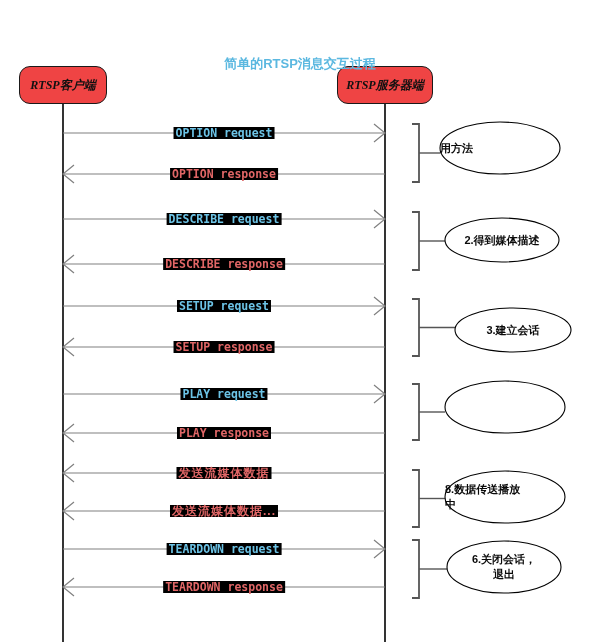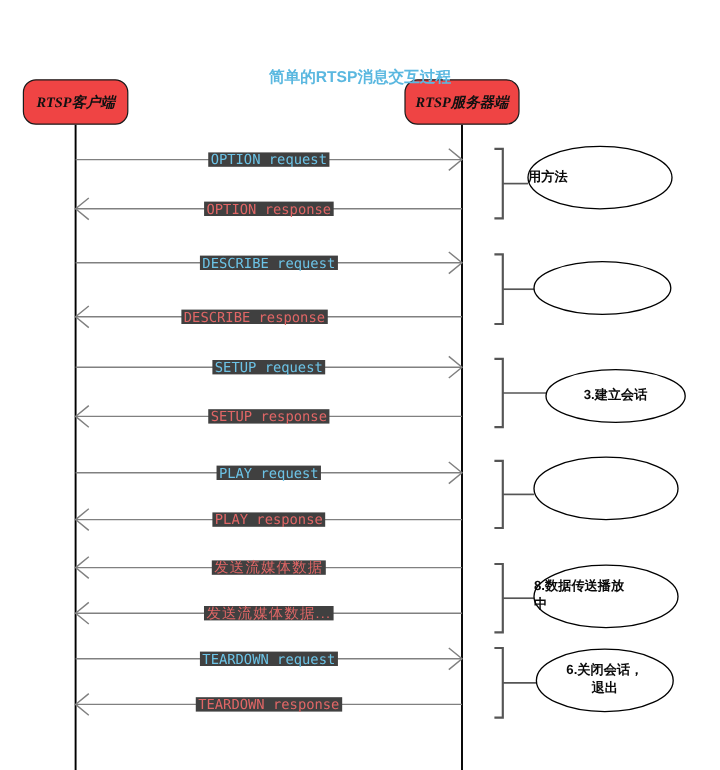--- a/index.html
+++ b/index.html
@@ -46,26 +46,27 @@
     font-family: "Liberation Serif", serif;
     font-size: 12px;
     font-weight: bold;
     font-style: italic;
     color: #111111;
     white-space: nowrap;
   }
   .msg-label {
     position: absolute;
     transform: translate(-50%, -50%);
-    background: #404040;
+    background: #000000;
     padding: 0 2px;
     font-family: "DejaVu Sans Mono", monospace;
     font-size: 11.5px;
     white-space: nowrap;
     line-height: 12px;
+    font-weight: bold;
   }
   .msg-label.req { color: #6cc3e6; }
   .msg-label.res { color: #e06666; }
   .msg-label.cn {
     font-family: "Liberation Sans", sans-serif;
     font-size: 12px;
     letter-spacing: 1px;
   }
   .note-text {
     position: absolute;
@@ -170,32 +171,35 @@
   <div id="overlay" style="position:absolute;left:0;top:0;width:600px;height:642px;">
       <div class="actor-box" style="left: 19px; top: 66px; width: 88px; height: 38px;">
         <span>RTSP客户端</span>
       </div>
       <div class="actor-box" style="left: 337px; top: 66px; width: 96px; height: 38px;">
         <span>RTSP服务器端</span>
       </div>
       <div class="msg-label req" style="left: 224px; top: 133px;">OPTION request</div>
       <div class="msg-label res" style="left: 224px; top: 174px;">OPTION response</div>
       <div class="msg-label req" style="left: 224px; top: 219px;">DESCRIBE request</div>
-      <div class="msg-label res" style="left: 212px; top: 264px;">DESCRIBE response</div>
+      <div class="msg-label res" style="left: 224px; top: 264px;">DESCRIBE response</div>
       <div class="msg-label req" style="left: 224px; top: 306px;">SETUP request</div>
       <div class="msg-label res" style="left: 224px; top: 347px;">SETUP response</div>
       <div class="msg-label req" style="left: 224px; top: 394px;">PLAY request</div>
       <div class="msg-label res" style="left: 224px; top: 433px;">PLAY response</div>
       <div class="msg-label res cn" style="left: 224px; top: 473px;">发送流媒体数据</div>
       <div class="msg-label res cn" style="left: 224px; top: 511px;">发送流媒体数据...</div>
       <div class="msg-label req" style="left: 224px; top: 549px;">TEARDOWN request</div>
       <div class="msg-label res" style="left: 224px; top: 587px;">TEARDOWN response</div>
       <div class="note-text" style="left: 500px; top: 148px;">
         <div>用方法</div>
       </div>
+      <div class="note-text center" style="left: 502px; top: 240px;">
+        <div>2.得到媒体描述</div>
+      </div>
       <div class="note-text center" style="left: 513px; top: 330px;">
         <div>3.建立会话</div>
       </div>
       <div class="note-text" style="left: 505px; top: 497px;">
         <div>8.数据传送播放</div>
         <div>中</div>
       </div>
       <div class="note-text center" style="left: 504px; top: 567px;">
         <div>6.关闭会话，</div>
         <div>退出</div>

